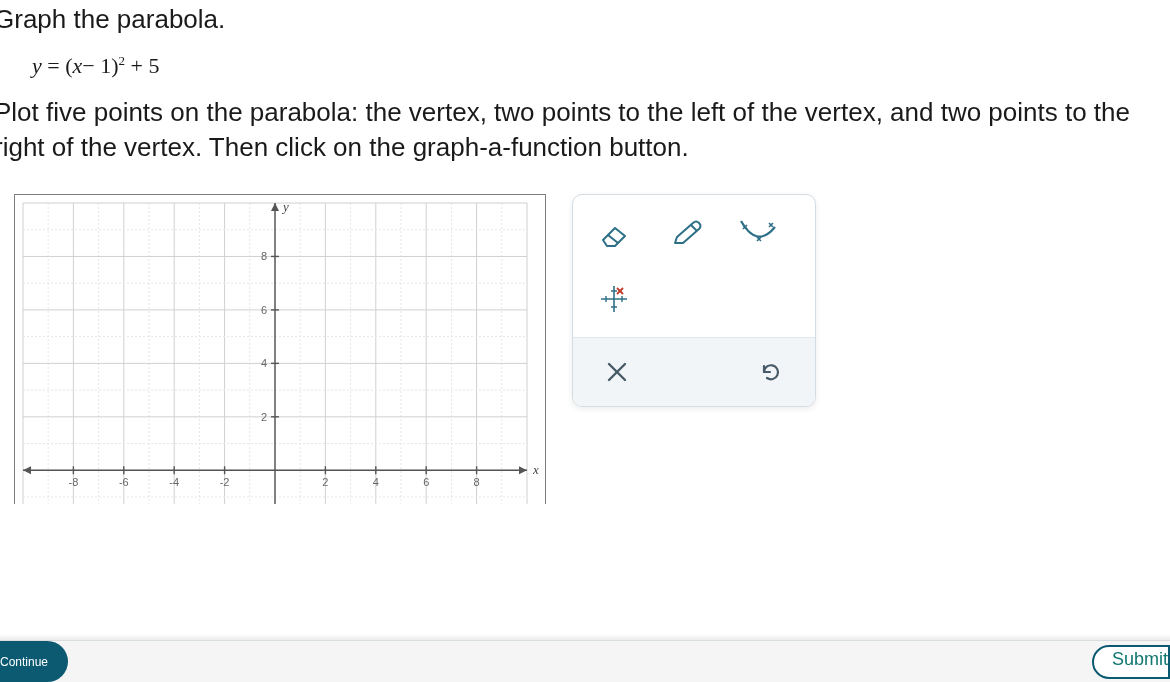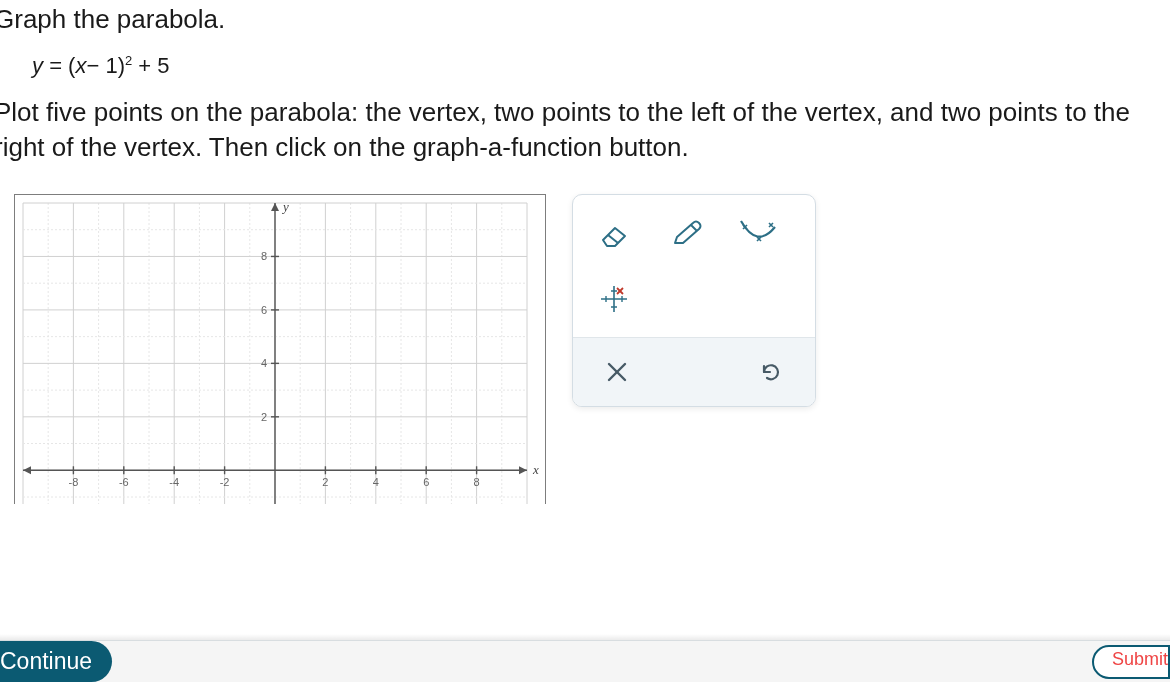--- a/index.html
+++ b/index.html
@@ -15,21 +15,21 @@
     }
     .content {
       padding: 4px 0 0 0;
     }
     .prompt-title {
       font-size: 26px;
       margin-bottom: 18px;
       margin-left: -6px;
     }
     .equation {
-      font-family: Liberation Sans, sans-serif;
+      font-family: Liberation Serif, serif;
       font-style: italic;
       font-size: 22px;
       margin: 6px 0 16px 32px;
     }
     .equation .sup {
       font-size: 13px;
       vertical-align: super;
       font-style: normal;
     }
     .equation .roman { font-style: normal; }
@@ -119,28 +119,28 @@
       display: flex;
       justify-content: space-between;
       align-items: center;
     }
     .continue-btn {
       background: #0b5a72;
       color: #fff;
       border: none;
       height: 100%;
       padding: 0 20px 0 0;
-      font-size: 23px;
+      font-size: 12px;
       border-radius: 0 22px 22px 0;
       cursor: pointer;
     }
     .submit-btn {
       background: #fff;
       border: 2px solid #0b5a72;
-      color: #ef4444;
+      color: #0f766e;
       font-size: 18px;
       height: 34px;
       border-radius: 18px 0 0 18px;
       padding: 0 0 4px 18px;
       cursor: pointer;
     }
     
     .footer-shadow {
       position: absolute;
       left: 0; right: 0;

